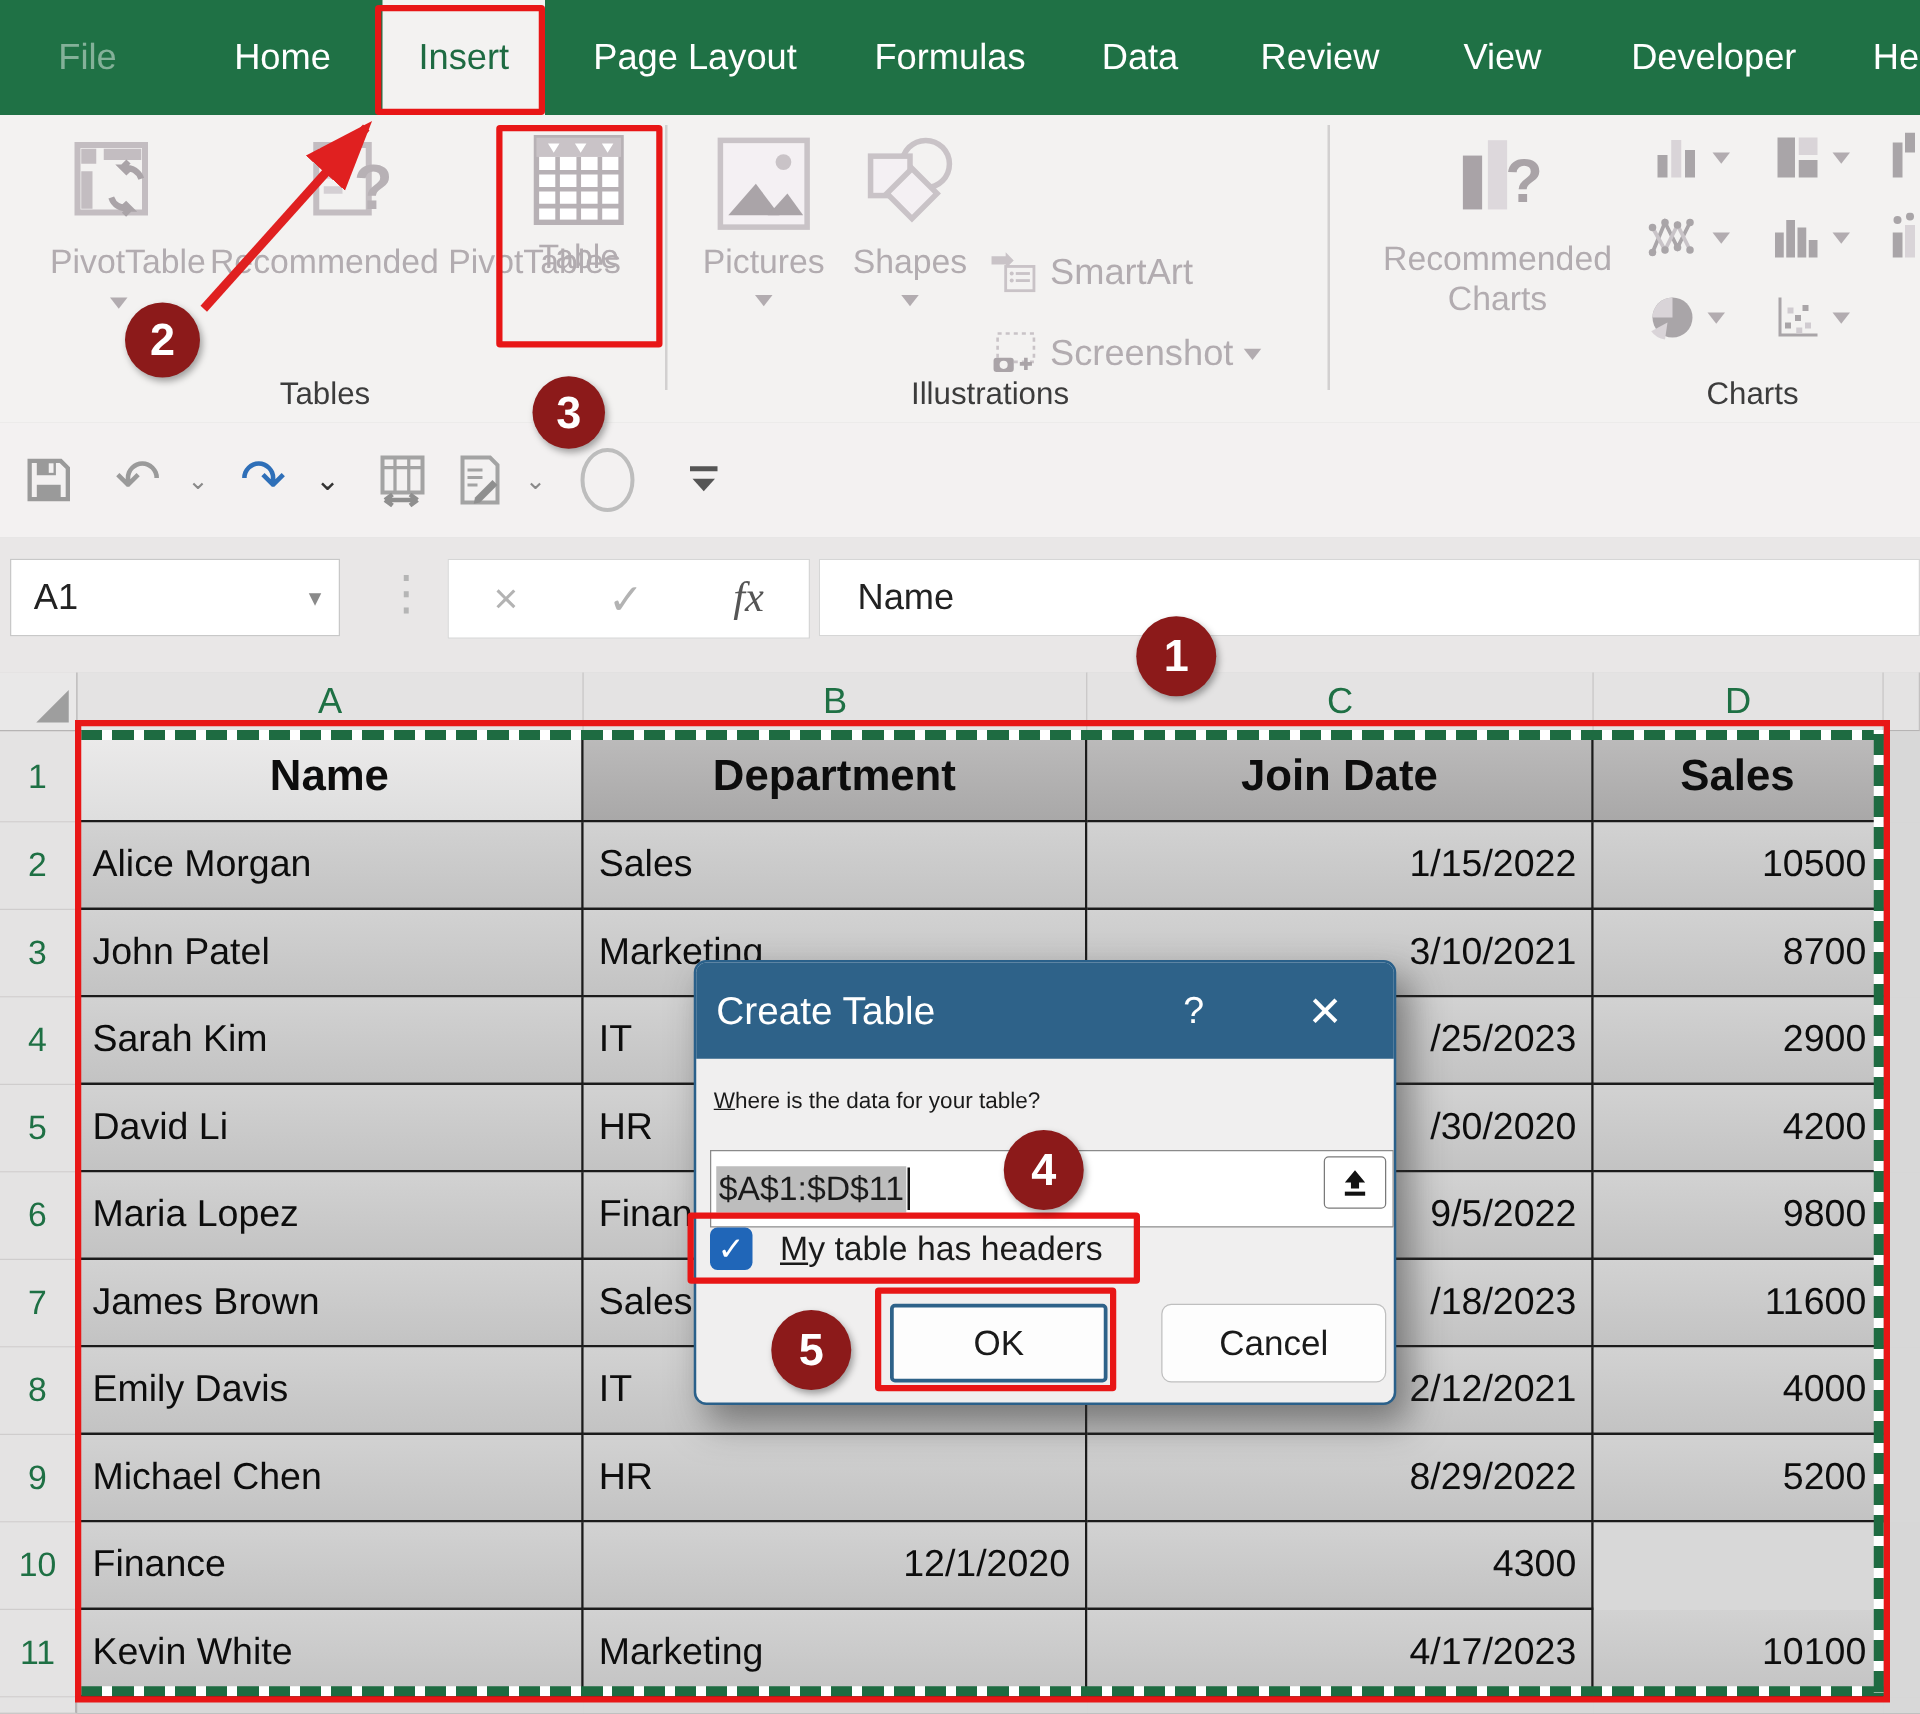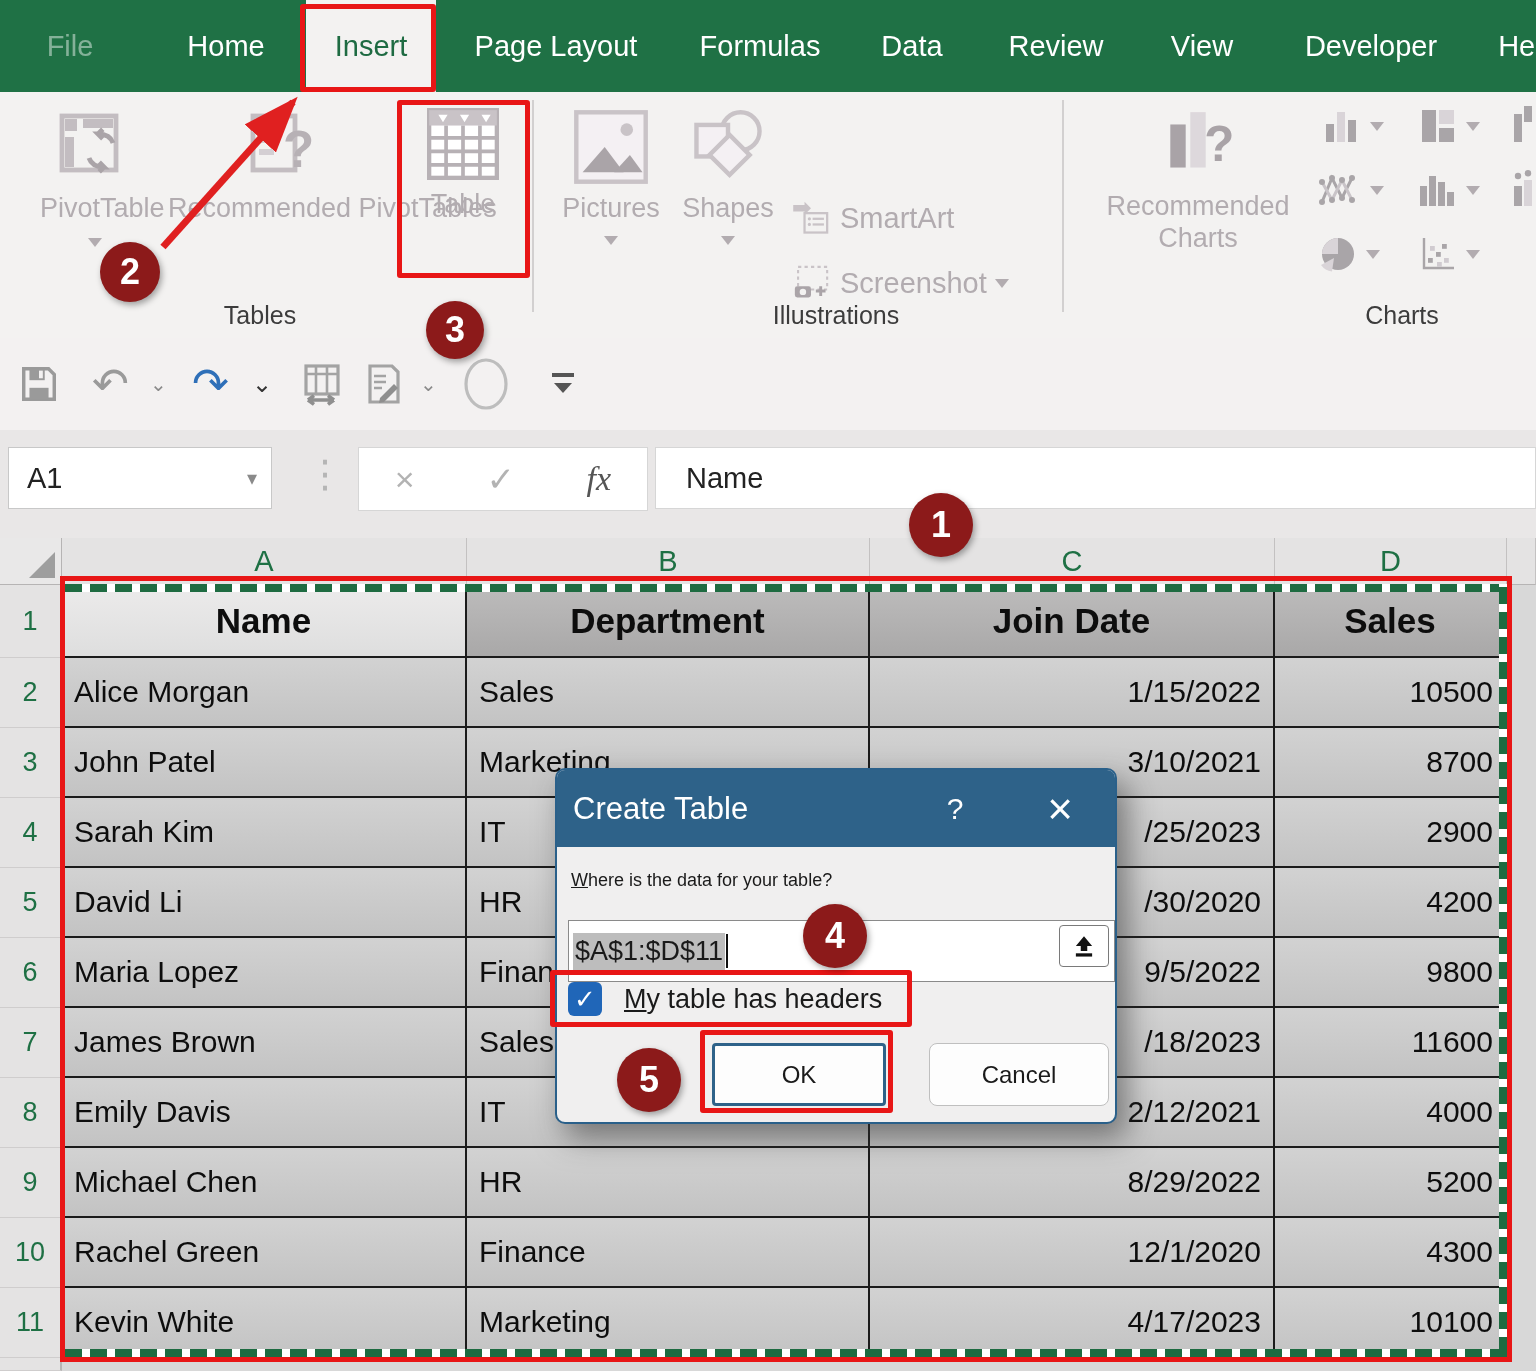--- a/index.html
+++ b/index.html
@@ -84,21 +84,21 @@
              border:1px solid #8a8a8a;box-sizing:border-box;display:flex;align-items:center;}
   .dlg-range{font-size:27px;color:#1a1a1a;background:#bdbdbd;margin-left:4px;padding:3px 2px;}
   .dlg-caret{display:inline-block;width:2px;height:34px;background:#111;margin-left:1px;}
   .dlg-pick{position:absolute;right:5px;top:4px;width:48px;height:40px;background:#fff;
             border:1px solid #7a7a7a;border-radius:4px;display:flex;align-items:center;justify-content:center;}
   .dlg-chkrow{position:absolute;left:11px;top:212px;display:flex;align-items:center;gap:22px;}
   .chk{width:34px;height:34px;background:#2066b8;border-radius:6px;display:flex;align-items:center;
        justify-content:center;color:#fff;font-size:26px;}
   .chklabel{font-size:27px;color:#1a1a1a;}
   .dlg-btn{position:absolute;top:273px;height:63px;box-sizing:border-box;display:flex;align-items:center;
-           justify-content:center;font-size:24px;color:#1a1a1a;background:#fdfdfd;}
+           justify-content:center;font-size:28px;color:#1a1a1a;background:#fdfdfd;}
   .btn-ok{left:155px;width:174px;border:3px solid #2e6289;border-radius:4px;}
   .btn-cancel{left:372px;width:180px;border:1px solid #bfbfbf;border-radius:8px;}
   
   .ann-box{position:absolute;border:5px solid #e81616;box-sizing:border-box;border-radius:3px;
            z-index:40;pointer-events:none;}
   .step{position:absolute;background:#8c1a1a;border-radius:50%;color:#fff;display:flex;
         align-items:center;justify-content:center;font-size:36px;font-weight:bold;z-index:50;
         box-shadow:2px 3px 6px rgba(0,0,0,.35);pointer-events:none;}
   .overlaysvg{position:absolute;left:0;top:0;width:1536px;height:1371px;z-index:45;pointer-events:none;}
 </style>
@@ -192,21 +192,21 @@
       <div class="mini" style="left:790px;top:170px;">
         <svg width="42" height="42" viewBox="0 0 26 26">
           <rect x="5" y="3" width="18" height="14" fill="none" stroke="#c9c3c7" stroke-width="1.3" stroke-dasharray="2 2"></rect>
           <rect x="3" y="15" width="10" height="7" rx="1.5" fill="#aaa4a8"></rect>
           <circle cx="8" cy="18.5" r="2" fill="#f3f2f1"></circle>
           <path d="M16 18 h6 M19 15 v6" stroke="#aaa4a8" stroke-width="1.8"></path>
         </svg>
         <span class="rbtn-label" style="font-size:29px;">Screenshot</span>
         <span class="chev"></span>
       </div>
-      <div class="rgroup-label" style="left:756px;width:160px;margin-top:39px;">Illustrations</div>
+      <div class="rgroup-label" style="left:712px;width:160px;margin-top:39px;">Illustrations</div>
     </div>
     <div class="rdivider" style="left:1062px;"></div>
 
     <div>
       <div style="position:absolute;left:1088px;top:14px;width:220px;text-align:center;">
         <svg width="80" height="80" viewBox="0 0 26 26">
           <rect x="4" y="6" width="5" height="14" fill="#a9a3a7"></rect>
           <rect x="10.5" y="2" width="5" height="18" fill="#ddd8dc"></rect>
           <text x="15" y="18" font-size="16" fill="#a9a3a7" font-family="Liberation Sans, sans-serif" font-weight="bold">?</text>
         </svg>
@@ -440,21 +440,20 @@
     <div class="srow" style="height:70px;">
       <div class="gut">9</div>
       <div class="cell l">Michael Chen</div>
       <div class="cell l">HR</div>
       <div class="cell r">8/29/2022</div>
       <div class="cell r">5200</div>
       <div class="sliver"></div>
     </div>
     <div class="srow" style="height:70px;">
       <div class="gut">10</div>
-      <div class="cell l">Rachel Green</div>
       <div class="cell l">Finance</div>
       <div class="cell r">12/1/2020</div>
       <div class="cell r">4300</div>
       <div class="sliver"></div>
     </div>
     <div class="srow" style="height:70px;">
       <div class="gut">11</div>
       <div class="cell l">Kevin White</div>
       <div class="cell l">Marketing</div>
       <div class="cell r">4/17/2023</div>

